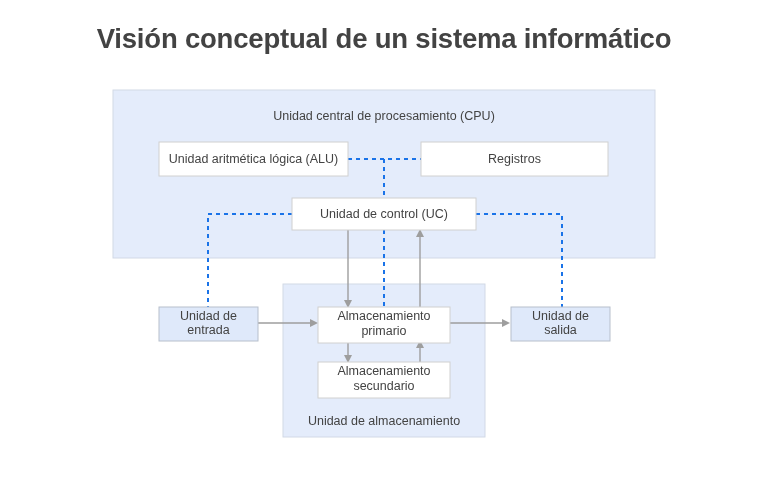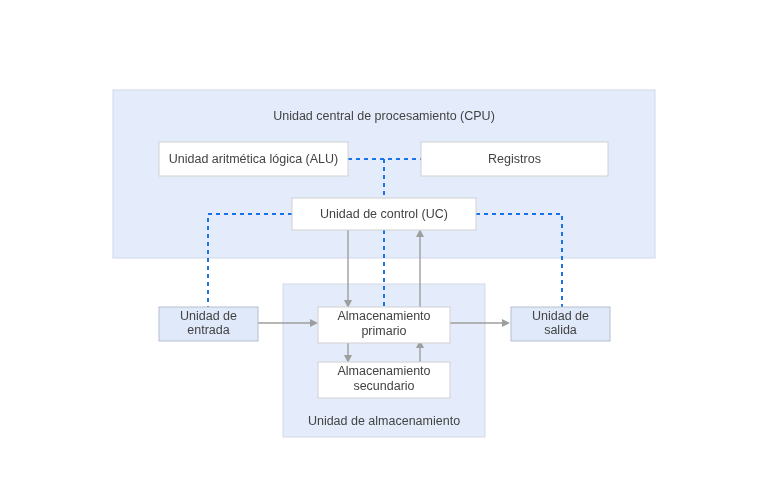--- a/index.html
+++ b/index.html
@@ -70,20 +70,21 @@
   }
   .arrow-head {
     fill: #9e9e9e;
   }
 </style>
 </head>
 <body>
 
 <div id="page">
 
+  <div id="page-title">Visión conceptual de un sistema informático</div>
 
   <svg id="diagram" width="768" height="481">
 
     <rect class="container-rect" x="113" y="90" width="542" height="168" rx="0"></rect>
     <text class="container-label" x="384" y="117">Unidad central de procesamiento (CPU)</text>
 
     <rect class="container-rect" x="283" y="284" width="202" height="153"></rect>
     <text class="container-label" x="384" y="422">Unidad de almacenamiento</text>
 
     <path class="dashed-conn" d="M 348 159 L 421 159"></path>

